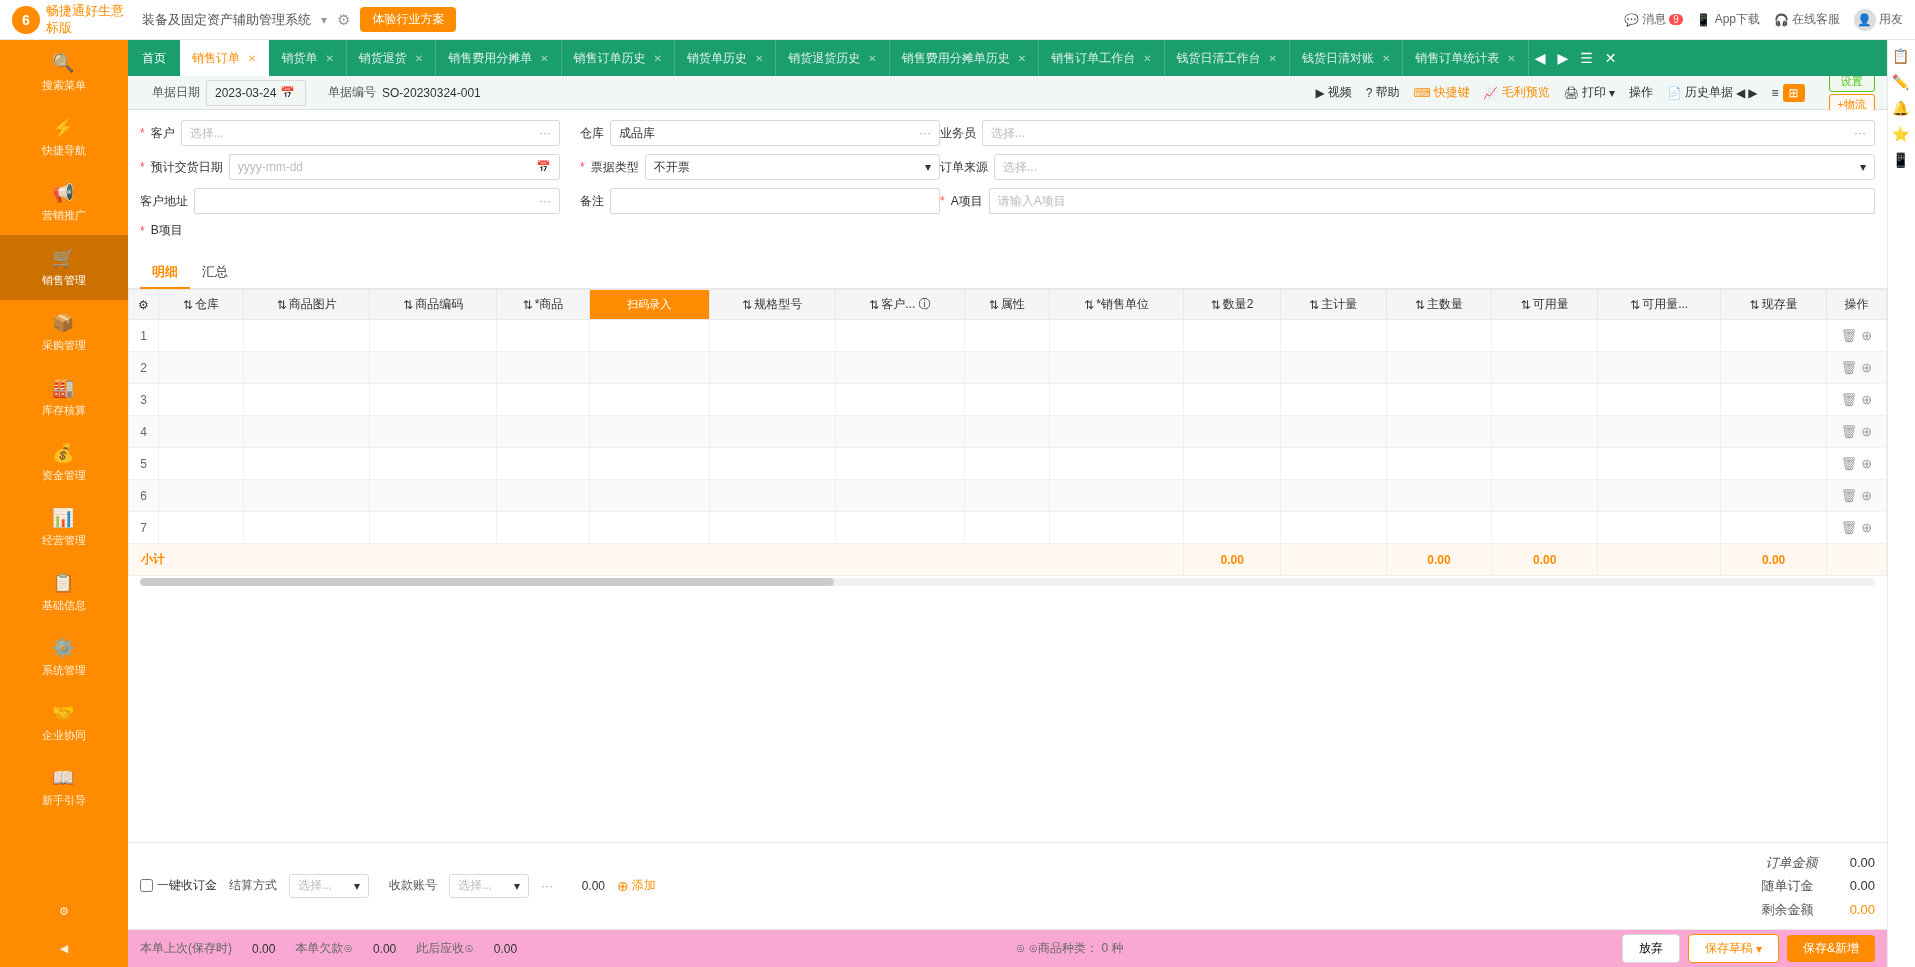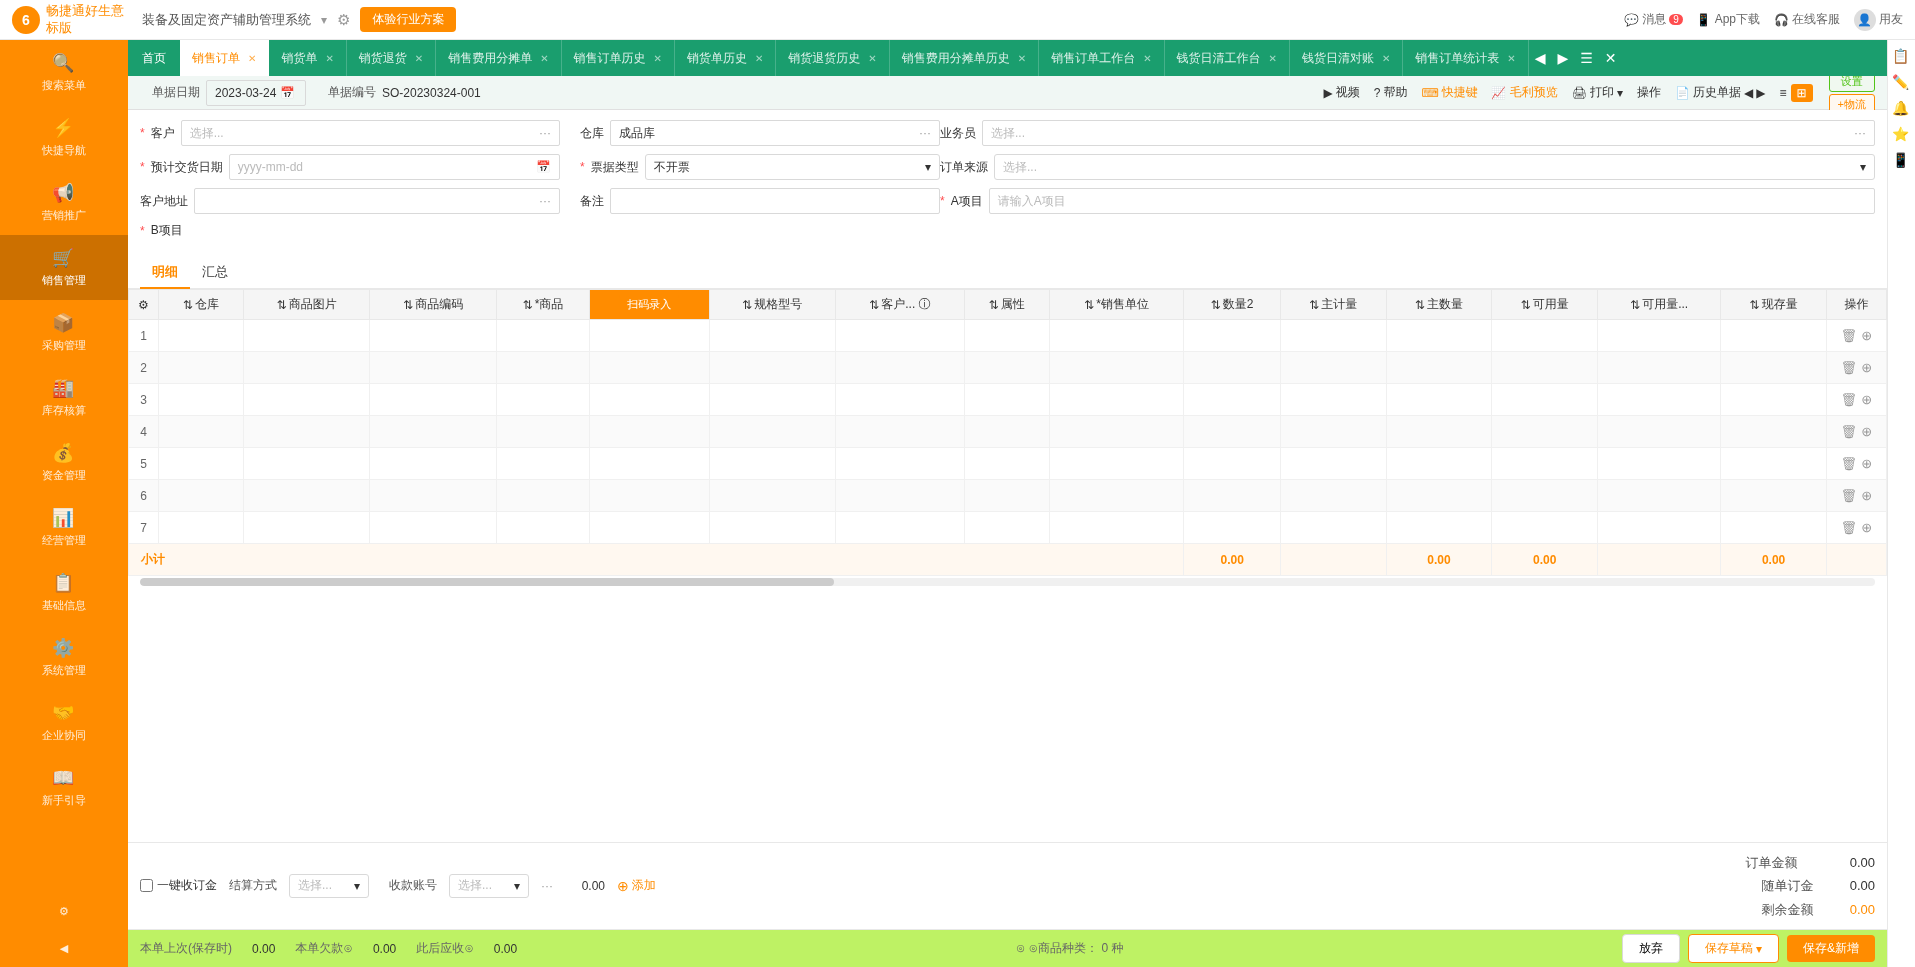--- a/index.html
+++ b/index.html
@@ -68,21 +68,21 @@
     .col-actions { width: 60px; text-align: center; }
     .action-icons { display: flex; justify-content: center; gap: 4px; }
     .action-icon { cursor: pointer; color: #999; font-size: 13px; }
     .scan-btn { background: #ff8c00; color: #fff; border: none; padding: 2px 8px; border-radius: 3px; font-size: 11px; cursor: pointer; }
     .th-sort { display: flex; align-items: center; justify-content: center; gap: 2px; }
 
     
     .table-footer { padding: 8px 12px; border-top: 1px solid #e8e8e8; display: flex; align-items: center; gap: 12px; flex-shrink: 0; background: #fff; }
     .footer-checkbox { display: flex; align-items: center; gap: 4px; cursor: pointer; }
     .add-btn { color: #ff8c00; cursor: pointer; display: flex; align-items: center; gap: 3px; }
-    .bottom-bar { height: 38px; background: #bef264; border-top: 1px solid #e8e8e8; display: flex; align-items: center; padding: 0 12px; gap: 20px; flex-shrink: 0; font-size: 12px; }
+    .bottom-bar { height: 38px; background: #f9a8d4; border-top: 1px solid #e8e8e8; display: flex; align-items: center; padding: 0 12px; gap: 20px; flex-shrink: 0; font-size: 12px; }
     .bottom-bar .label { color: #666; }
     .bottom-bar .value { color: #333; }
     .bottom-actions { margin-left: auto; display: flex; gap: 8px; align-items: center; }
     .btn-discard { border: 1px solid #d9d9d9; background: #fff; padding: 5px 16px; border-radius: 4px; cursor: pointer; font-size: 12px; }
     .btn-save-draft { border: 1px solid #ff8c00; color: #ff8c00; background: #fff; padding: 5px 16px; border-radius: 4px; cursor: pointer; font-size: 12px; display: flex; align-items: center; gap: 3px; }
     .btn-save-new { background: #ff8c00; color: #fff; border: none; padding: 5px 16px; border-radius: 4px; cursor: pointer; font-size: 12px; }
 
     
     .right-panel { width: 28px; background: #fff; border-left: 1px solid #e8e8e8; display: flex; flex-direction: column; align-items: center; padding: 4px 0; gap: 2px; flex-shrink: 0; }
     .right-panel-icon { width: 24px; height: 24px; display: flex; align-items: center; justify-content: center; cursor: pointer; color: #999; font-size: 14px; border-radius: 3px; }
@@ -278,21 +278,21 @@
               <span>📄</span>
               <span>历史单据</span>
               <span>◀</span>
               <span>▶</span>
             </div>
             <div style="display:flex;gap:4px;">
               <div class="toolbar-btn">≡</div>
               <div class="toolbar-btn orange" style="background:#ff8c00;color:#fff;padding:2px 6px;border-radius:3px;">⊞</div>
             </div>
           </div>
-          <div style="display:flex;flex-direction:column;gap:2px;">
+          <div style="display:flex;flex-direction:column;gap:2px;margin-left:8px;">
             <button style="background:#f0f8f0;border:1px solid #52c41a;color:#52c41a;padding:2px 8px;border-radius:3px;cursor:pointer;font-size:11px;">设置</button>
             <button style="background:#fff8f0;border:1px solid #ff8c00;color:#ff8c00;padding:2px 8px;border-radius:3px;cursor:pointer;font-size:11px;">+物流</button>
           </div>
         </div>
 
         <div class="form-fields">
 
           <div class="form-row">
             <div class="form-field" style="max-width:420px;">
               <span style="color:#ff4d4f;">*</span>
@@ -633,21 +633,21 @@
           </div>
           <span style="color:#999;">···</span>
           <span style="color:#333;min-width:40px;text-align:right;">0.00</span>
           <div class="add-btn">
             <span style="font-size:14px;color:#ff8c00;">⊕</span>
             <span style="color:#ff8c00;">添加</span>
           </div>
 
           <div style="margin-left:auto;text-align:right;font-size:13px;line-height:1.8;">
             <div>
-              <span style="color:#555;margin-right:24px;">订单金额</span>
+              <span style="color:#555;margin-right:4px;font-style:italic;">订单金额</span>
               <span style="color:#333;min-width:50px;display:inline-block;text-align:right;">0.00</span>
             </div>
             <div>
               <span style="color:#555;margin-right:8px;">随单订金</span>
               <span style="color:#333;min-width:50px;display:inline-block;text-align:right;">0.00</span>
             </div>
             <div>
               <span style="color:#555;margin-right:8px;">剩余金额</span>
               <span style="color:#ff8c00;min-width:50px;display:inline-block;text-align:right;">0.00</span>
             </div>

